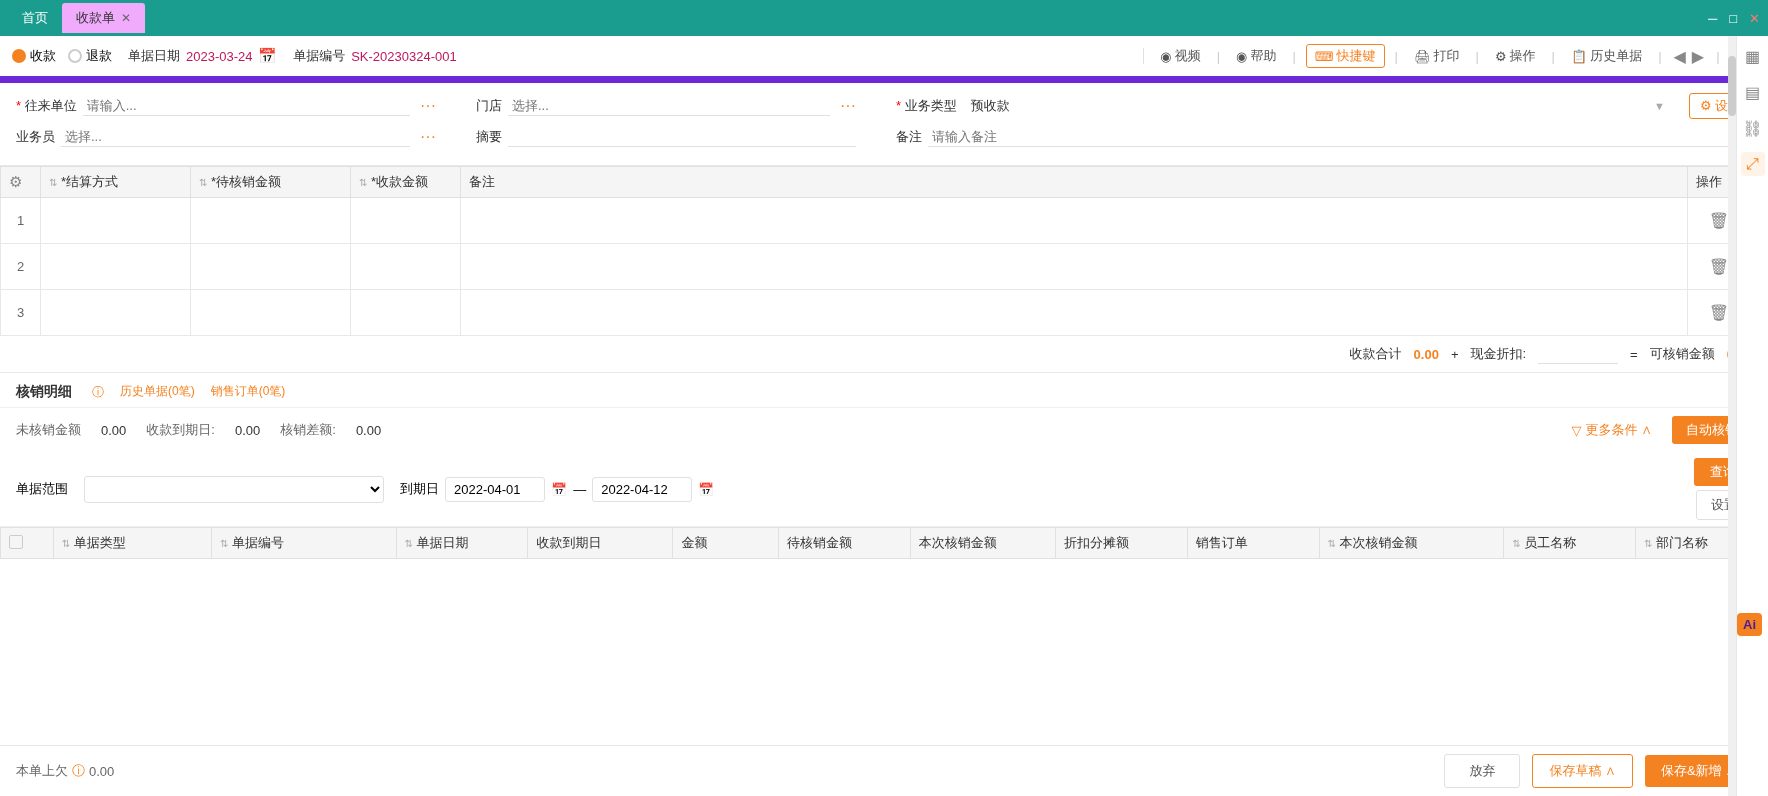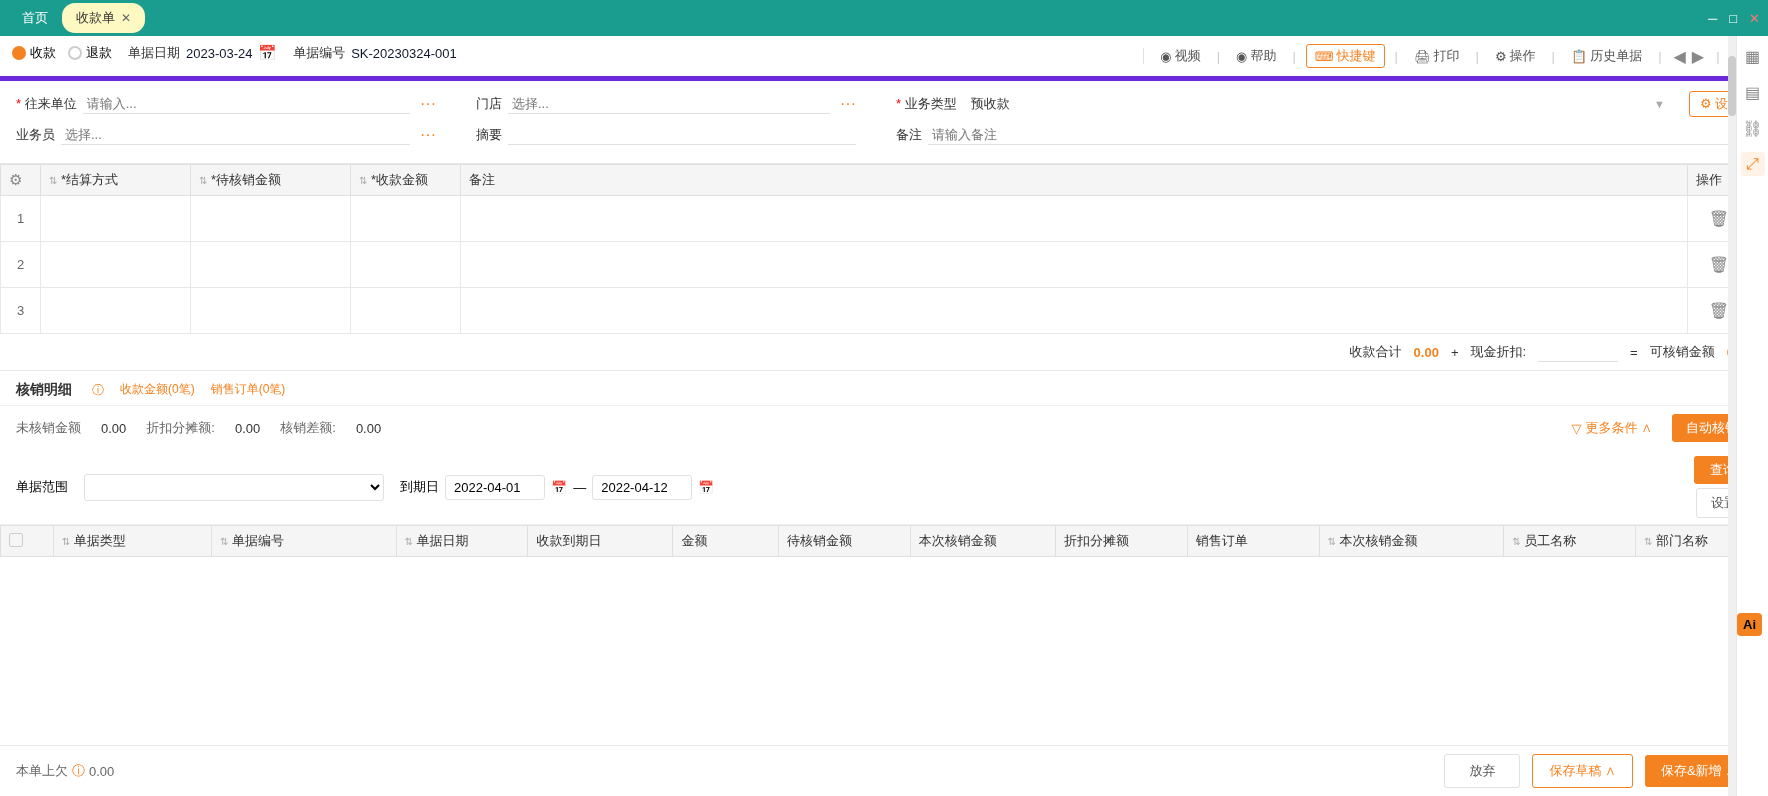--- a/index.html
+++ b/index.html
@@ -14,23 +14,22 @@
       padding: 0 8px;
     }
     .tab-item {
       padding: 6px 14px;
       color: #fff;
       cursor: pointer;
       font-size: 13px;
       border-radius: 3px 3px 0 0;
     }
     .tab-item.active {
-      background: #fef9c3;
+      background: #f0abfc;
       color: #333;
-      border-radius: 13px;
     }
     .tab-close {
       margin-left: 6px;
       color: #666;
       cursor: pointer;
       font-size: 12px;
     }
     .tab-spacer { flex: 1; }
     .window-controls {
       display: flex;
@@ -45,36 +44,36 @@
       background: #fff;
       height: calc(796px - 36px);
       overflow: hidden;
       display: flex;
       flex-direction: column;
     }
 
     
     .toolbar {
       display: flex;
-      align-items: flex-start;
+      align-items: center;
       padding: 8px 12px;
       background: #fff;
-      border-bottom: 5px solid #6d28d9;
+      border-bottom: 7px solid #6d28d9;
       gap: 16px;
     }
     .radio-group { display: flex; gap: 12px; align-items: center; }
     .radio-item { display: flex; align-items: center; gap: 4px; cursor: pointer; }
     .radio-dot {
       width: 14px; height: 14px; border-radius: 50%;
       border: 2px solid #ccc;
     }
     .radio-dot.active { border-color: #f58220; background: #f58220; }
     .toolbar-field { display: flex; align-items: center; gap: 6px; }
     .toolbar-label { color: #333; white-space: nowrap; }
-    .toolbar-value { color: #0f172a; font-weight: normal; }
+    .toolbar-value { color: #be185d; font-weight: normal; }
     .toolbar-icon { color: #f58220; cursor: pointer; font-size: 15px; }
     .toolbar-right {
       margin-left: auto;
       display: flex;
       align-items: center;
       gap: 10px;
       color: #555;
     }
     .toolbar-btn {
       display: flex; align-items: center; gap: 3px;
@@ -364,21 +363,21 @@
       border-radius: 3px;
     }
     .sidebar-icon.active { color: #f58220; background: #fff3e8; }
 
     
     .ai-badge {
       position: fixed;
       right: 6px;
       bottom: 160px;
       background: #f58220;
-      color: #000000;
+      color: #4c1d95;
       border-radius: 4px;
       padding: 4px 6px;
       font-size: 13px;
       font-weight: bold;
       cursor: pointer;
       z-index: 20;
     }
 
     .scrollbar-right {
       position: fixed;
@@ -609,27 +608,27 @@
     <input class="summary-input" style="">
     <span>=</span>
     <span>可核销金额</span>
     <span class="summary-value">0.00</span>
   </div>
 
   <div class="reconcile-section">
     <div class="reconcile-header">
       <span class="section-title">核销明细</span>
       <span class="info-icon">ⓘ</span>
-      <span class="tab-link">收款金额(0笔)</span>
+      <span class="tab-link">历史单据(0笔)</span>
       <span class="tab-link">销售订单(0笔)</span>
     </div>
     <div class="reconcile-stats">
       <span>未核销金额</span>
       <span class="stat-value">0.00</span>
-      <span>折扣分摊额:</span>
+      <span>收款到期日:</span>
       <span class="stat-value">0.00</span>
       <span>核销差额:</span>
       <span class="stat-value">0.00</span>
       <div style="flex:1;"></div>
       <div class="filter-btn">
         <span>▽</span>
         <span>更多条件 ∧</span>
       </div>
       <button class="auto-btn">自动核销</button>
     </div>

